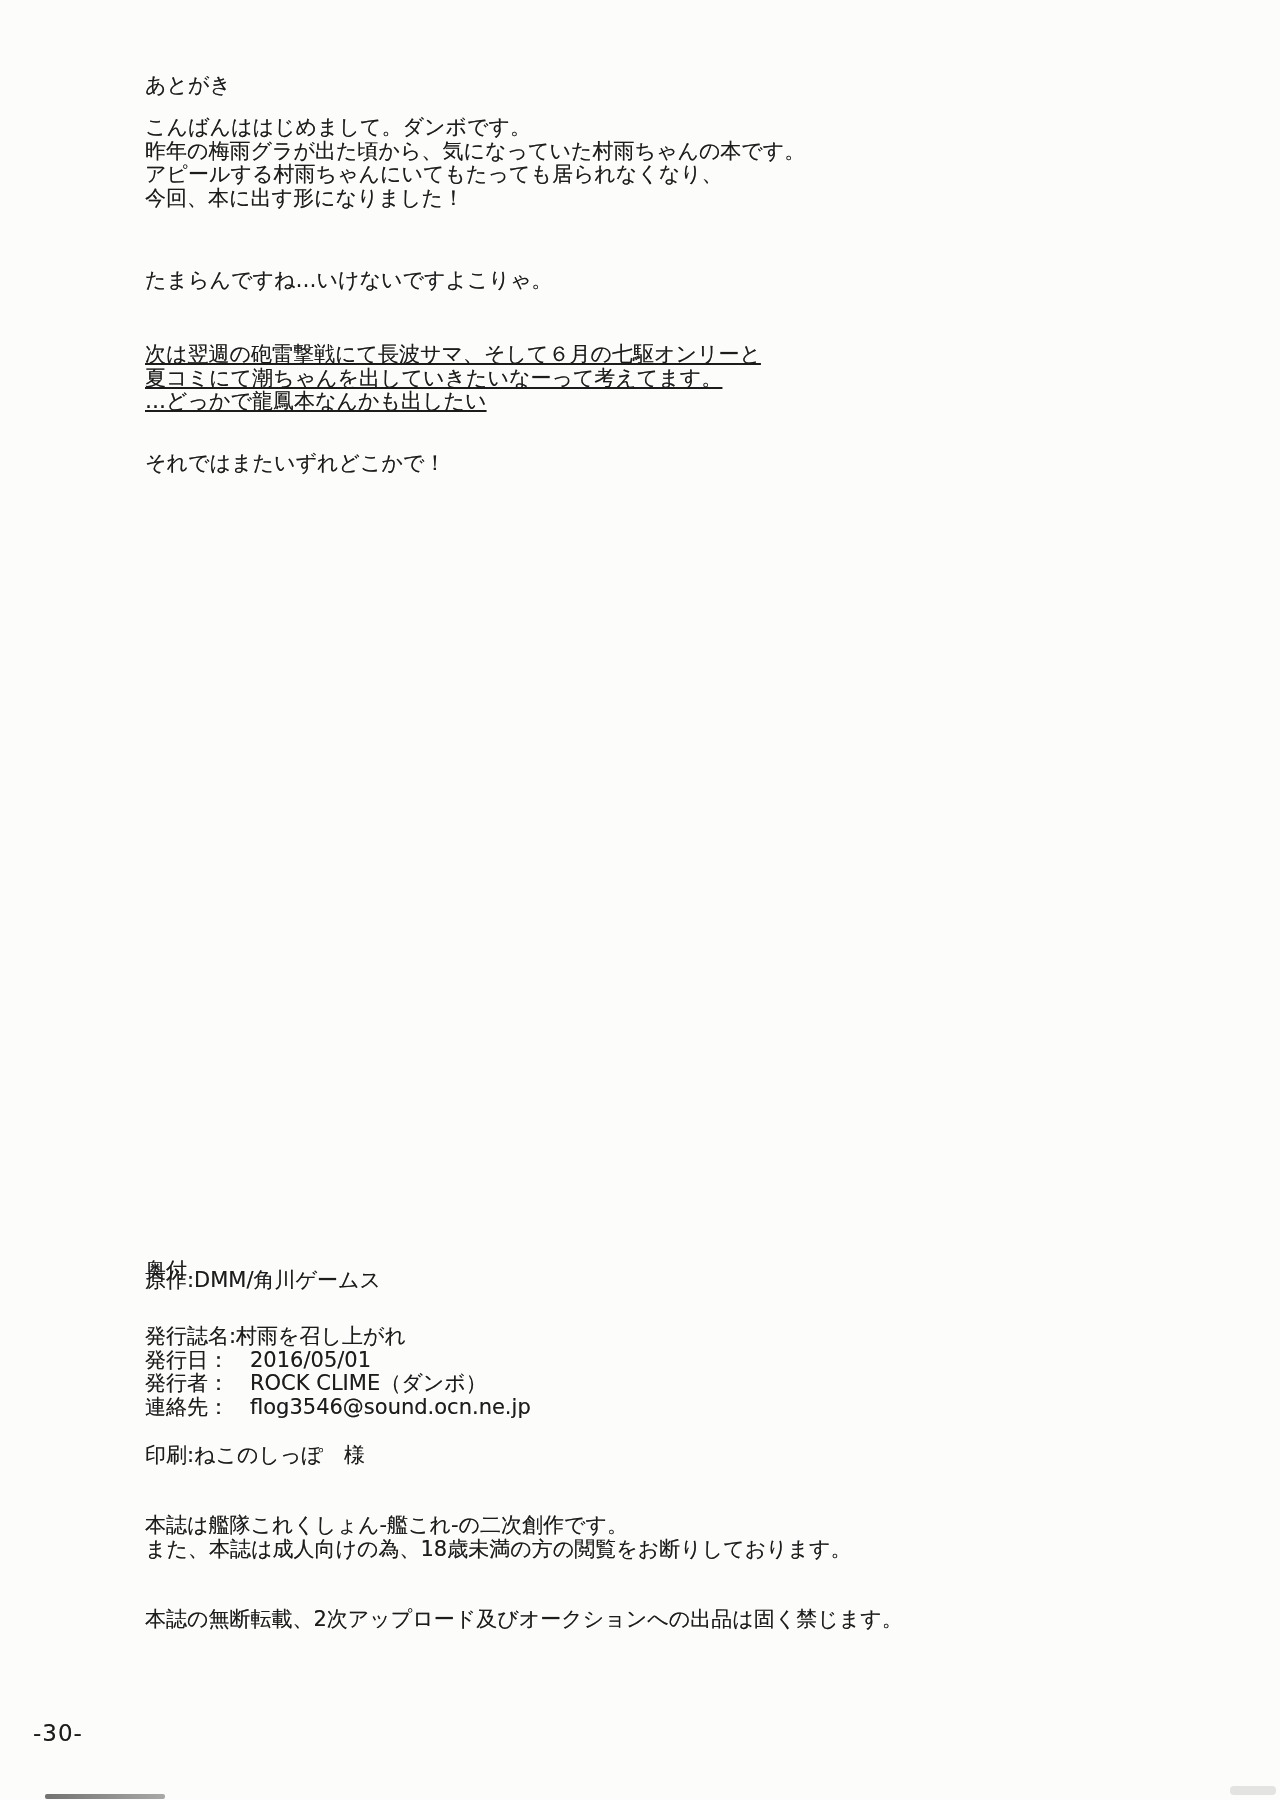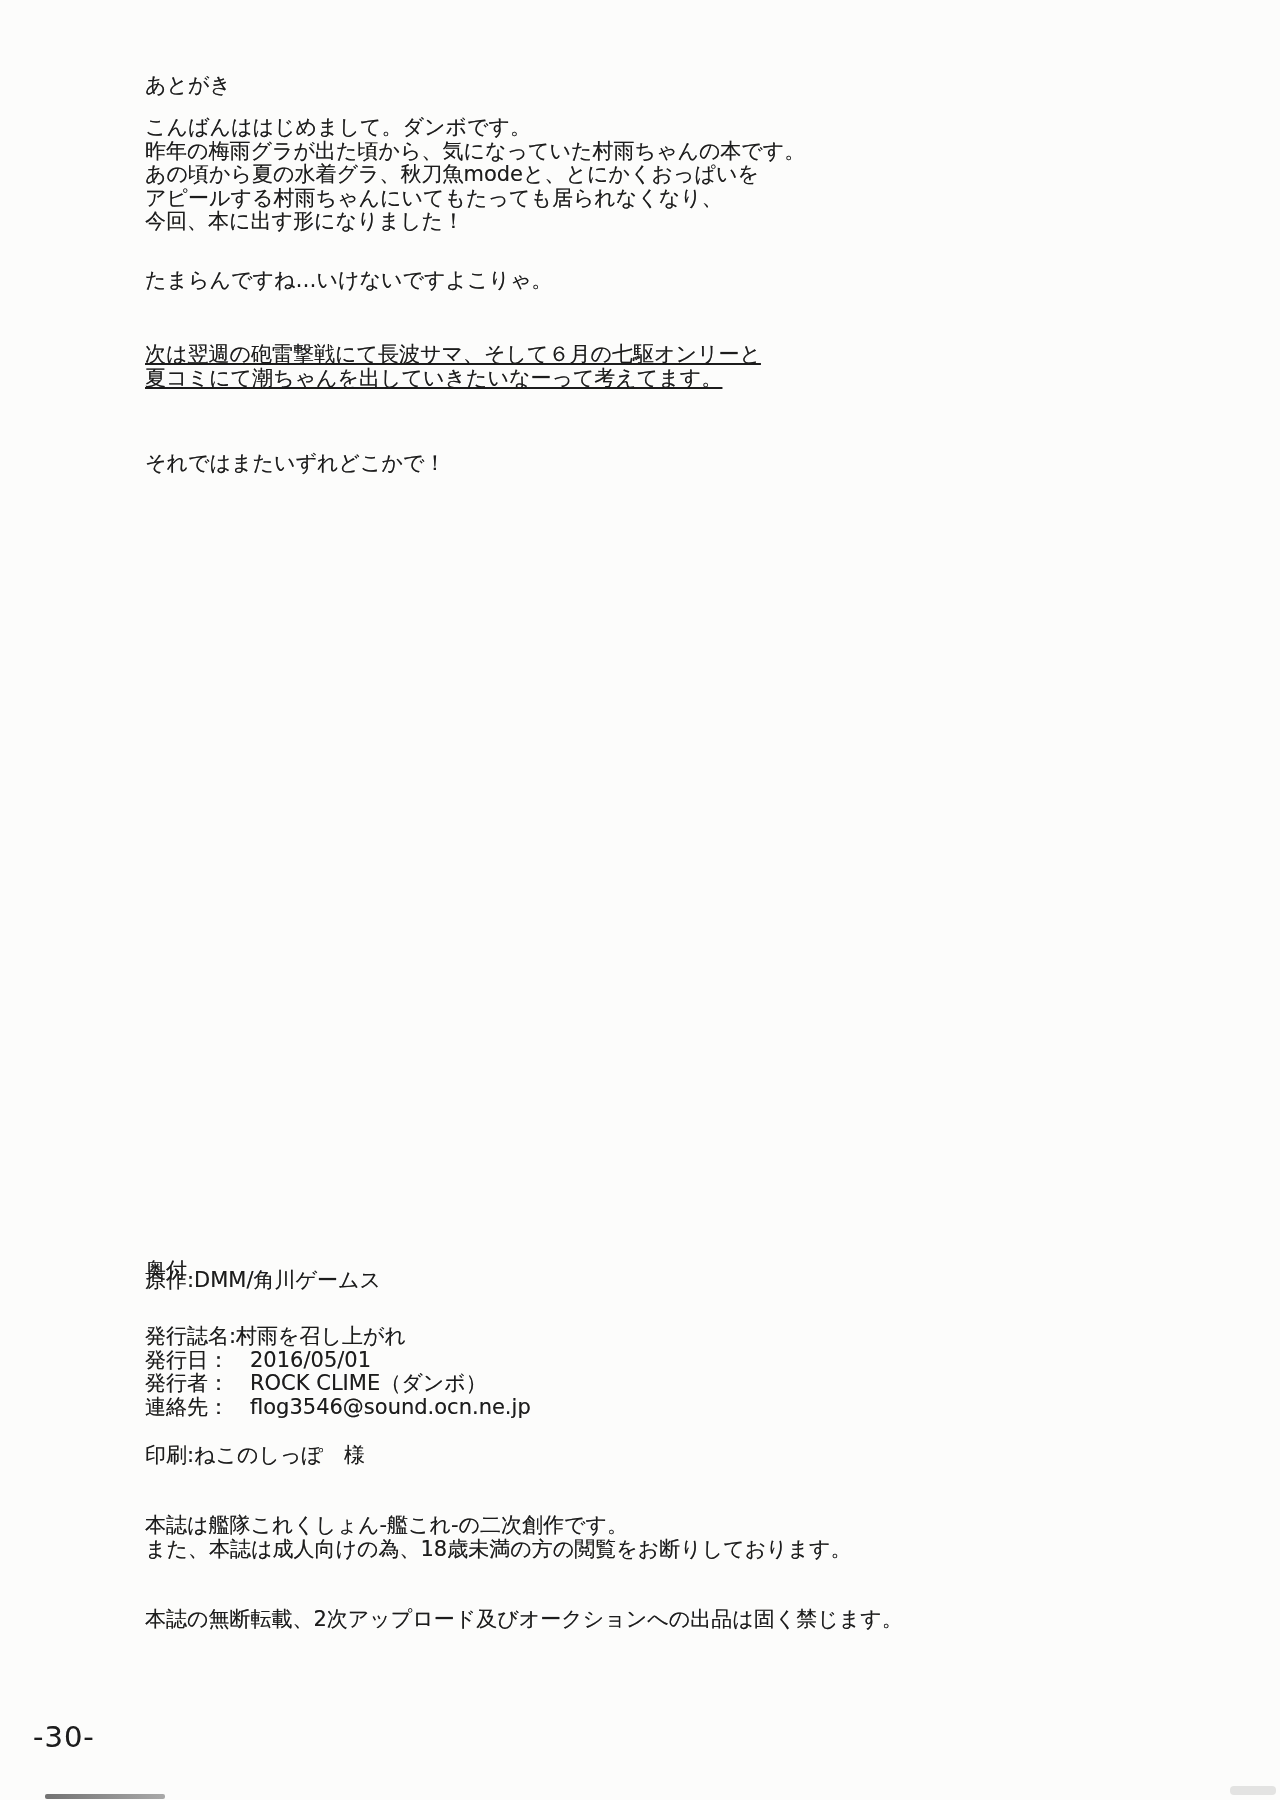--- a/index.html
+++ b/index.html
@@ -27,21 +27,21 @@
   #para-3            { top:343px;text-decoration:underline; }
   #para-4            { top:423px;margin-top:29px; }
   #colophon-title    { top:1215px;margin-top:44px; }
   #colophon-original { top:1269px; }
   #colophon-pub      { top:1325px; }
   #colophon-printer  { top:1444px; }
   #colophon-disclaimer  { top:1514px; }
   #colophon-prohibition { top:1608px; }
   #page-number {
     position:absolute; left:33px; top:1720px;
-    font-size:29px; letter-spacing:1px;
+    font-size:23px; letter-spacing:1px;
     text-shadow:0 0 0.5px rgba(0,0,0,0.4);
   }
   .artifact-bar {
     position:absolute; left:45px; top:1794px;
     width:120px; height:5px;
     background:linear-gradient(90deg,#5a5a5a,#9a9a9a);
     border-radius:2px; opacity:0.85;
   }
   .artifact-smudge {
     position:absolute; left:1230px; top:1786px;
@@ -49,25 +49,25 @@
     background:#e3e3e2; border-radius:4px;
   }
 </style>
 </head>
 <body>
 
 <div class="page">
 
   <div class="txt" id="afterword-title">あとがき</div>
 
-  <div class="txt" id="para-1"><div class="line">こんばんははじめまして。ダンボです。</div><div class="line">昨年の梅雨グラが出た頃から、気になっていた村雨ちゃんの本です。</div><div class="line">あの頃から夏の水着グラ、秋刀魚modeと、とにかくおっぱいを</div><div class="line">アピールする村雨ちゃんにいてもたっても居られなくなり、</div><div class="line">今回、本に出す形になりました！</div></div>
+  <div class="txt" id="para-1"><div class="line">こんばんははじめまして。ダンボです。</div><div class="line">昨年の梅雨グラが出た頃から、気になっていた村雨ちゃんの本です。</div><div class="line">アピールする村雨ちゃんにいてもたっても居られなくなり、</div><div class="line">今回、本に出す形になりました！</div></div>
 
   <div class="txt" id="para-2"><div class="line">たまらんですね…いけないですよこりゃ。</div></div>
 
-  <div class="txt" id="para-3"><div class="line">次は翌週の砲雷撃戦にて長波サマ、そして６月の七駆オンリーと</div><div class="line">夏コミにて潮ちゃんを出していきたいなーって考えてます。</div></div>
+  <div class="txt" id="para-3"><div class="line">次は翌週の砲雷撃戦にて長波サマ、そして６月の七駆オンリーと</div><div class="line">夏コミにて潮ちゃんを出していきたいなーって考えてます。</div><div class="line">…どっかで龍鳳本なんかも出したい</div></div>
 
   <div class="txt" id="para-4"><div class="line">それではまたいずれどこかで！</div></div>
 
   <div class="txt" id="colophon-title">奥付</div>
 
   <div class="txt" id="colophon-original">原作:DMM/角川ゲームス</div>
 
   <div class="txt" id="colophon-pub"><div class="line">発行誌名:村雨を召し上がれ</div><div class="line">発行日：　2016/05/01</div><div class="line">発行者：　ROCK CLIME（ダンボ）</div><div class="line">連絡先：　flog3546@sound.ocn.ne.jp</div></div>
 
   <div class="txt" id="colophon-printer">印刷:ねこのしっぽ　様</div>

